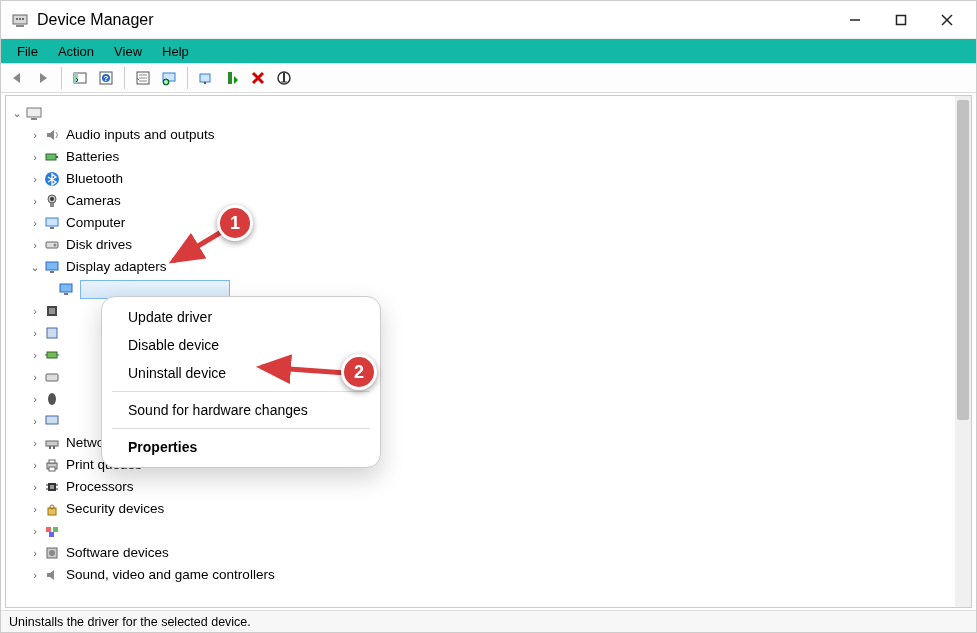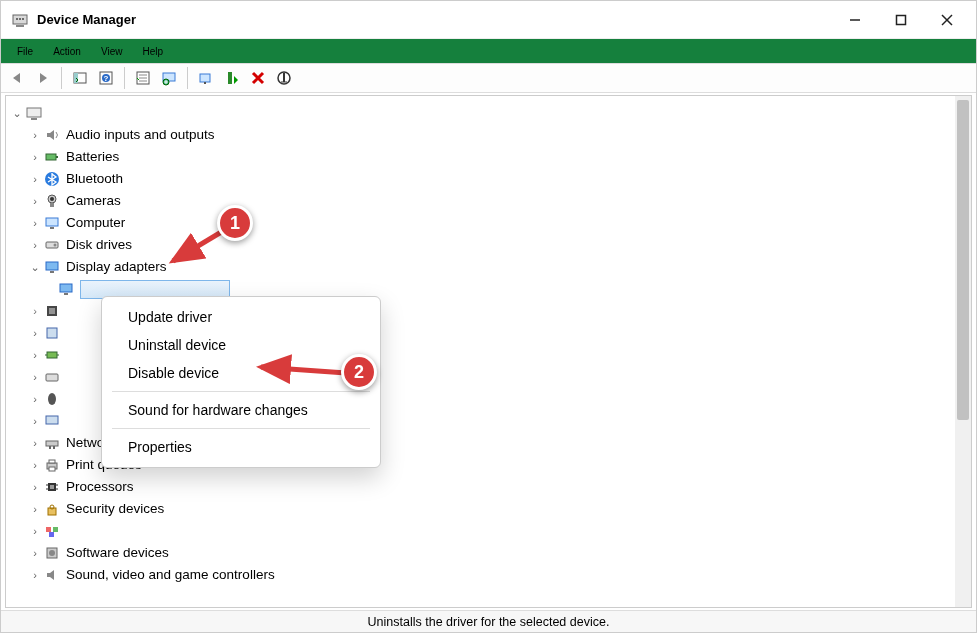--- a/index.html
+++ b/index.html
@@ -19,32 +19,32 @@
       display: flex;
       align-items: center;
       padding: 0 6px 0 10px;
       background: #fff;
       border-bottom: 1px solid #eee;
     }
     .titlebar .app-icon {
       width: 18px; height: 18px; margin-right: 8px;
       display: inline-flex; align-items: center; justify-content: center;
     }
-    .titlebar .title { font-size: 13px; font-weight: bold; }
+    .titlebar .title { font-size: 16px; }
     .titlebar .spacer { flex: 1; }
     .win-btns { display: flex; }
     .win-btn { width: 46px; height: 32px; display: flex; align-items: center; justify-content: center; cursor: default;}
     
     .menubar {
       height: 24px;
       display: flex;
       align-items: center;
       padding: 0 6px;
-      background: #15803d;
-      font-size: 10px;
+      background: #14b8a6;
+      font-size: 13px;
     }
     .menubar .menu-item { padding: 2px 10px; cursor: default;}
     
     .toolbar {
       height: 30px;
       border-top: 1px solid #ddd;
       border-bottom: 1px solid #ddd;
       display: flex;
       align-items: center;
       padding: 0 4px;
@@ -89,39 +89,38 @@
       padding: 0 4px;
       min-width: 150px; height: 19px;
     }
     
     .ctxmenu {
       position: absolute;
       left: 100px; top: 295px;
       width: 280px;
       background: #fff;
       border: 1px solid #ccc;
-      border-radius: 6px;
+      border-radius: 14px;
       box-shadow: 0 10px 24px rgba(0,0,0,0.18);
       padding: 6px 0;
       font-size: 14px;
       z-index: 50;
     }
     .ctx-item { padding: 6px 26px; cursor: default; }
     .ctx-sep { height: 1px; background: #ddd; margin: 4px 10px; }
-    .ctx-bold { font-weight: 400; }
+    .ctx-bold { font-weight: 700; }
     
     .statusbar {
       position: absolute; left: 0; right: 0; bottom: 0;
       height: 22px;
       border-top: 1px solid #ddd;
       background: #f7f7f7;
       font-size: 12.5px;
       display: flex; align-items: center;
       padding: 0 8px;
-      justify-content: center;
     }
     
     .anno-circle {
       position: absolute;
       width: 36px; height: 36px; border-radius: 50%;
       background: #d83b3b;
       border: 3px solid #fff;
       box-shadow: 0 2px 6px rgba(0,0,0,0.4);
       color: #fff; font-weight: 700; font-size: 18px;
       display: flex; align-items: center; justify-content: center;
@@ -467,22 +466,22 @@
     </div>
   </div>
 
   <div class="scroll-track">
     <div class="scroll-thumb"></div>
   </div>
 </div>
 
 <div class="ctxmenu">
   <div class="ctx-item">Update driver</div>
+  <div class="ctx-item">Disable device</div>
   <div class="ctx-item">Uninstall device</div>
-  <div class="ctx-item">Disable device</div>
   <div class="ctx-sep"></div>
   <div class="ctx-item">Sound for hardware changes</div>
   <div class="ctx-sep"></div>
   <div class="ctx-item ctx-bold">Properties</div>
 </div>
 
 <svg class="anno-svg" width="977" height="633">
   <defs>
     <marker id="arrowhead" markerWidth="8" markerHeight="8" refX="6" refY="3" orient="auto">
       <path d="M0,0 L7,3 L0,6 Z" fill="#d83b3b"></path>

